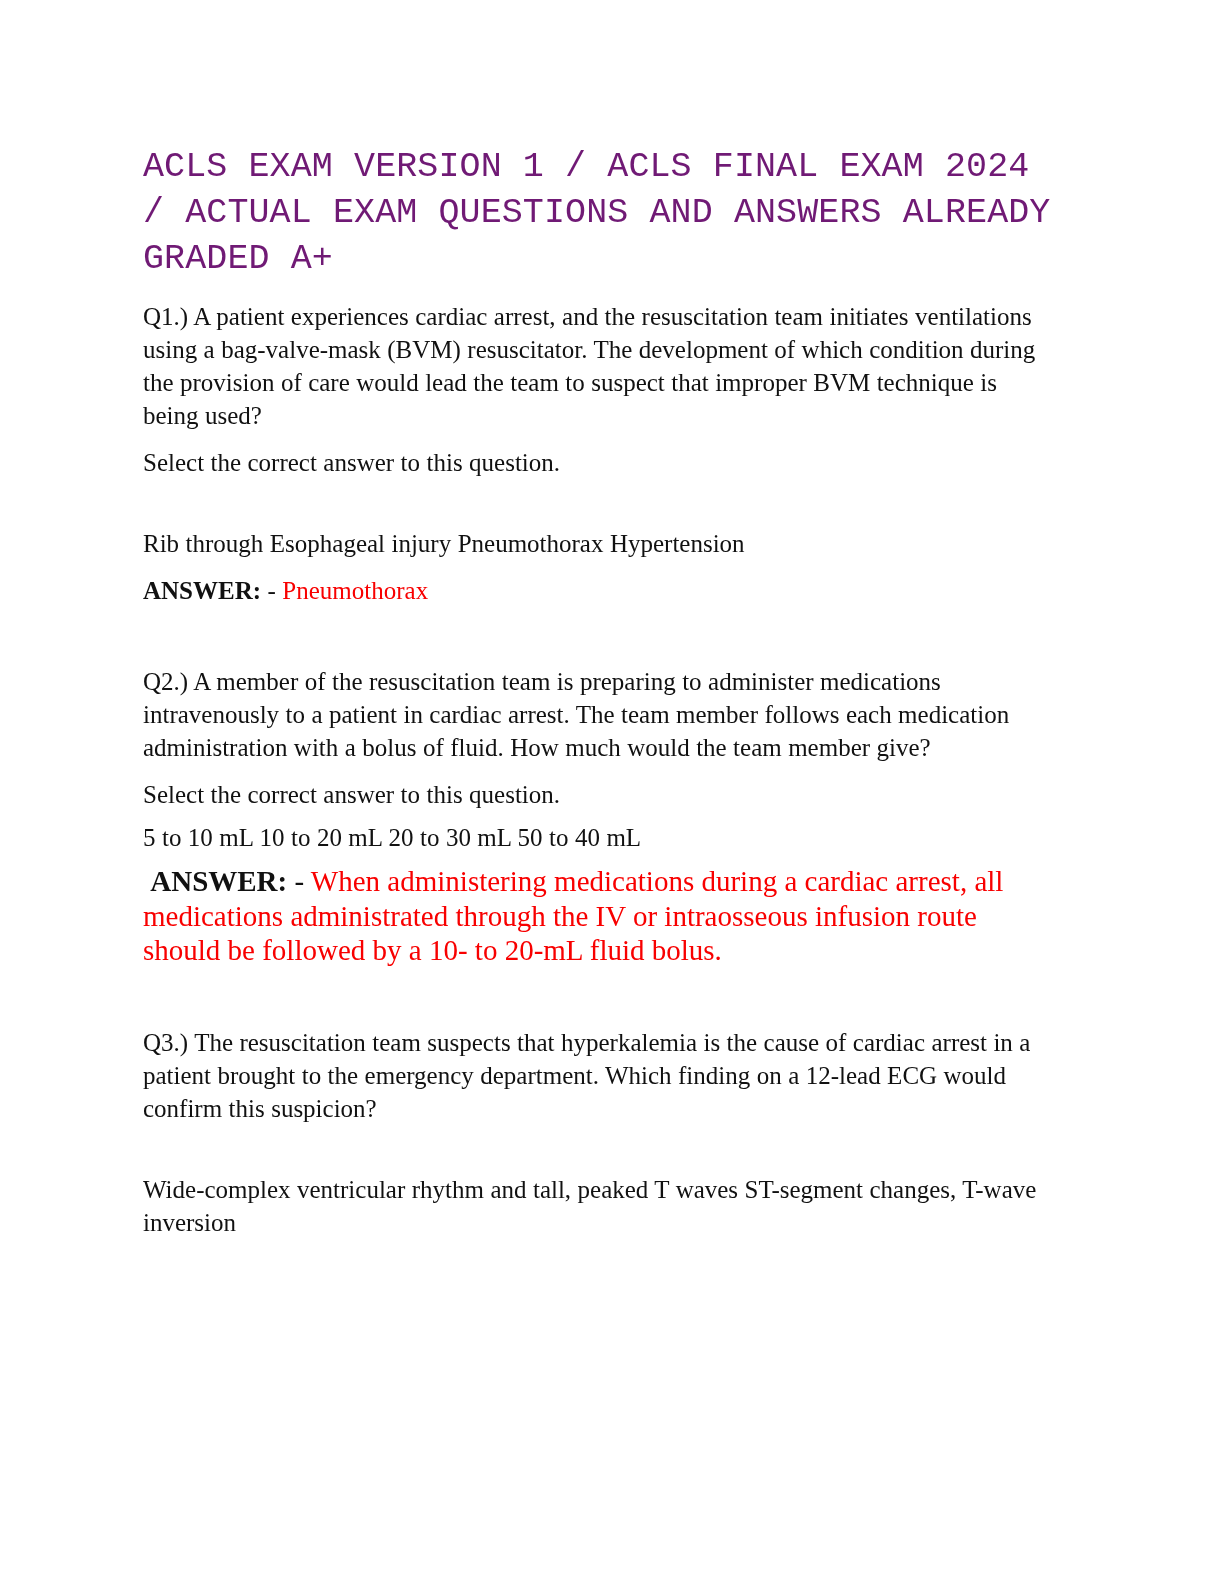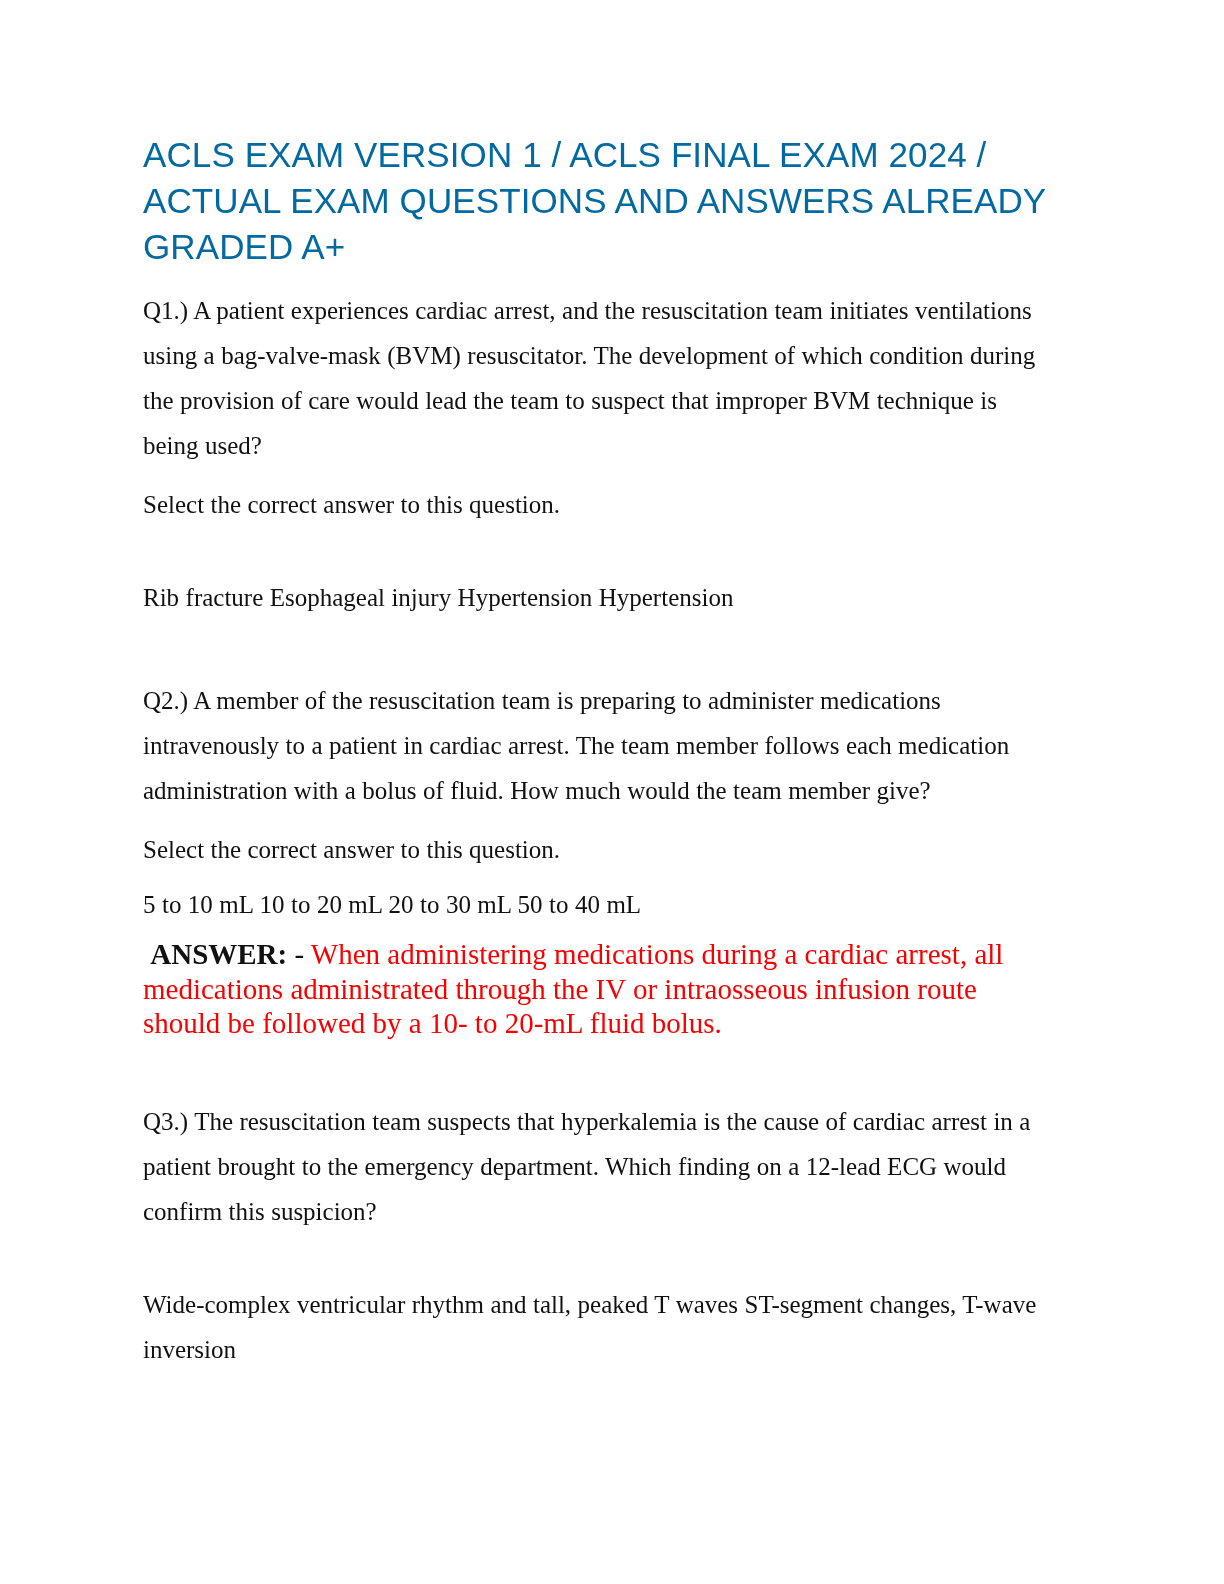--- a/index.html
+++ b/index.html
@@ -20,35 +20,35 @@
 
   .content {
     position: absolute;
     left: 143px;
     top: 132px;
     width: 915px;
   }
 
   
   .doc-title {
-    font-family: Liberation Sans, sans-serif;
+    font-family: Liberation Mono, monospace;
     font-size: 35px;
     line-height: 46px;
     font-weight: normal;
-    color: #0369a1;
-    margin: 0 0 18px 0;
+    color: #701a75;
+    margin: 12px 0 18px 0;
     letter-spacing: 0.1px;
     width: 920px;
   }
 
   
   .para {
     font-family: "Liberation Serif", "DejaVu Serif", serif;
     font-size: 25px;
-    line-height: 45px;
+    line-height: 33px;
     color: #111111;
     margin: 0 0 14px 0;
     text-align: left;
     word-spacing: 0.2px;
   }
 
   .para.tight {
     margin-bottom: 10px;
   }
 
@@ -97,22 +97,25 @@
   <div class="content">
 
     <h1 class="doc-title">ACLS EXAM VERSION 1 / ACLS FINAL EXAM 2024 / ACTUAL EXAM QUESTIONS AND ANSWERS ALREADY GRADED A+</h1>
 
     <p class="para">Q1.) A patient experiences cardiac arrest, and the resuscitation team initiates ventilations using a bag-valve-mask (BVM) resuscitator. The development of which condition during the provision of care would lead the team to suspect that improper BVM technique is being used?</p>
 
     <p class="para">Select the correct answer to this question.</p>
 
     <p class="blank-line">&nbsp;</p>
 
-    <p class="para">Rib fracture Esophageal injury Hypertension Hypertension</p>
+    <p class="para">Rib through Esophageal injury Pneumothorax Hypertension</p>
 
+    <p class="para">
+      <span class="answer-label">ANSWER:</span><span class="answer-dash lead-space"> - </span><span class="answer-text">Pneumothorax</span>
+    </p>
 
     <p class="blank-line tall">&nbsp;</p>
 
     <p class="para">Q2.) A member of the resuscitation team is preparing to administer medications intravenously to a patient in cardiac arrest. The team member follows each medication administration with a bolus of fluid. How much would the team member give?</p>
 
     <p class="para tight">Select the correct answer to this question.</p>
 
     <p class="para tight">5 to 10 mL 10 to 20 mL 20 to 30 mL 50 to 40 mL</p>
 
     <p class="answer-para">

